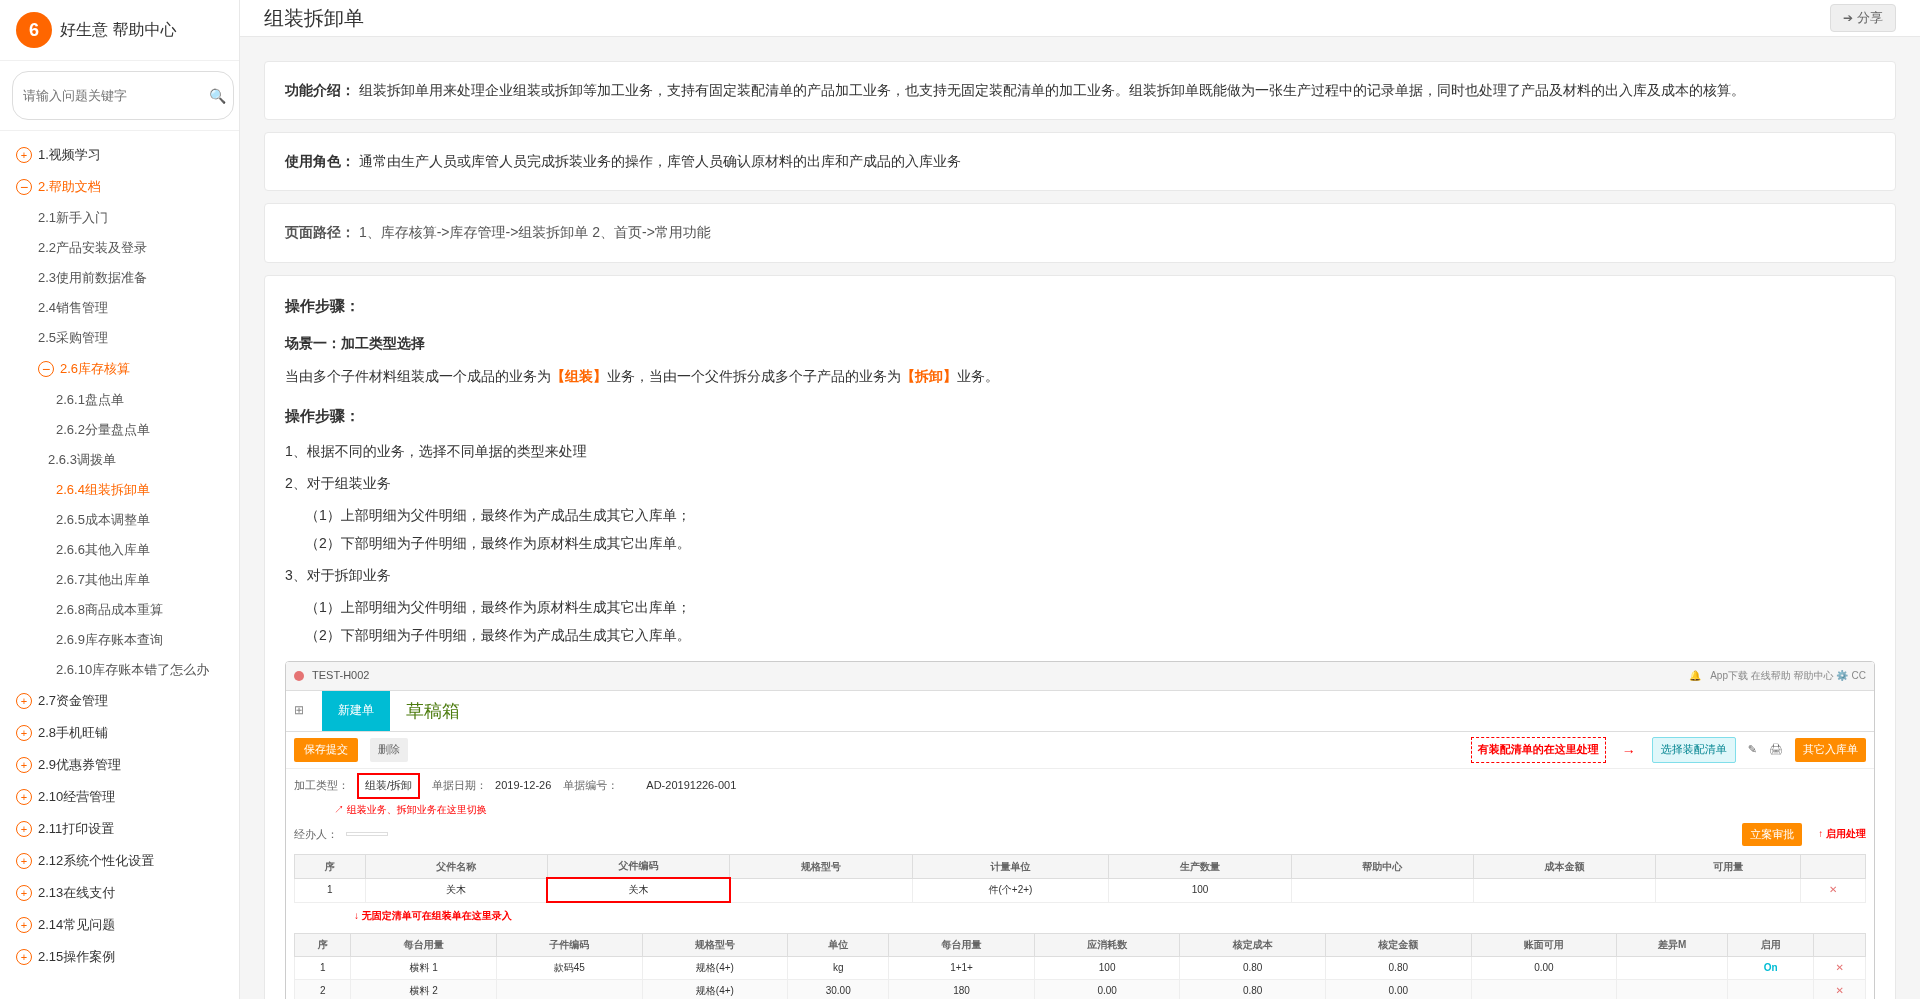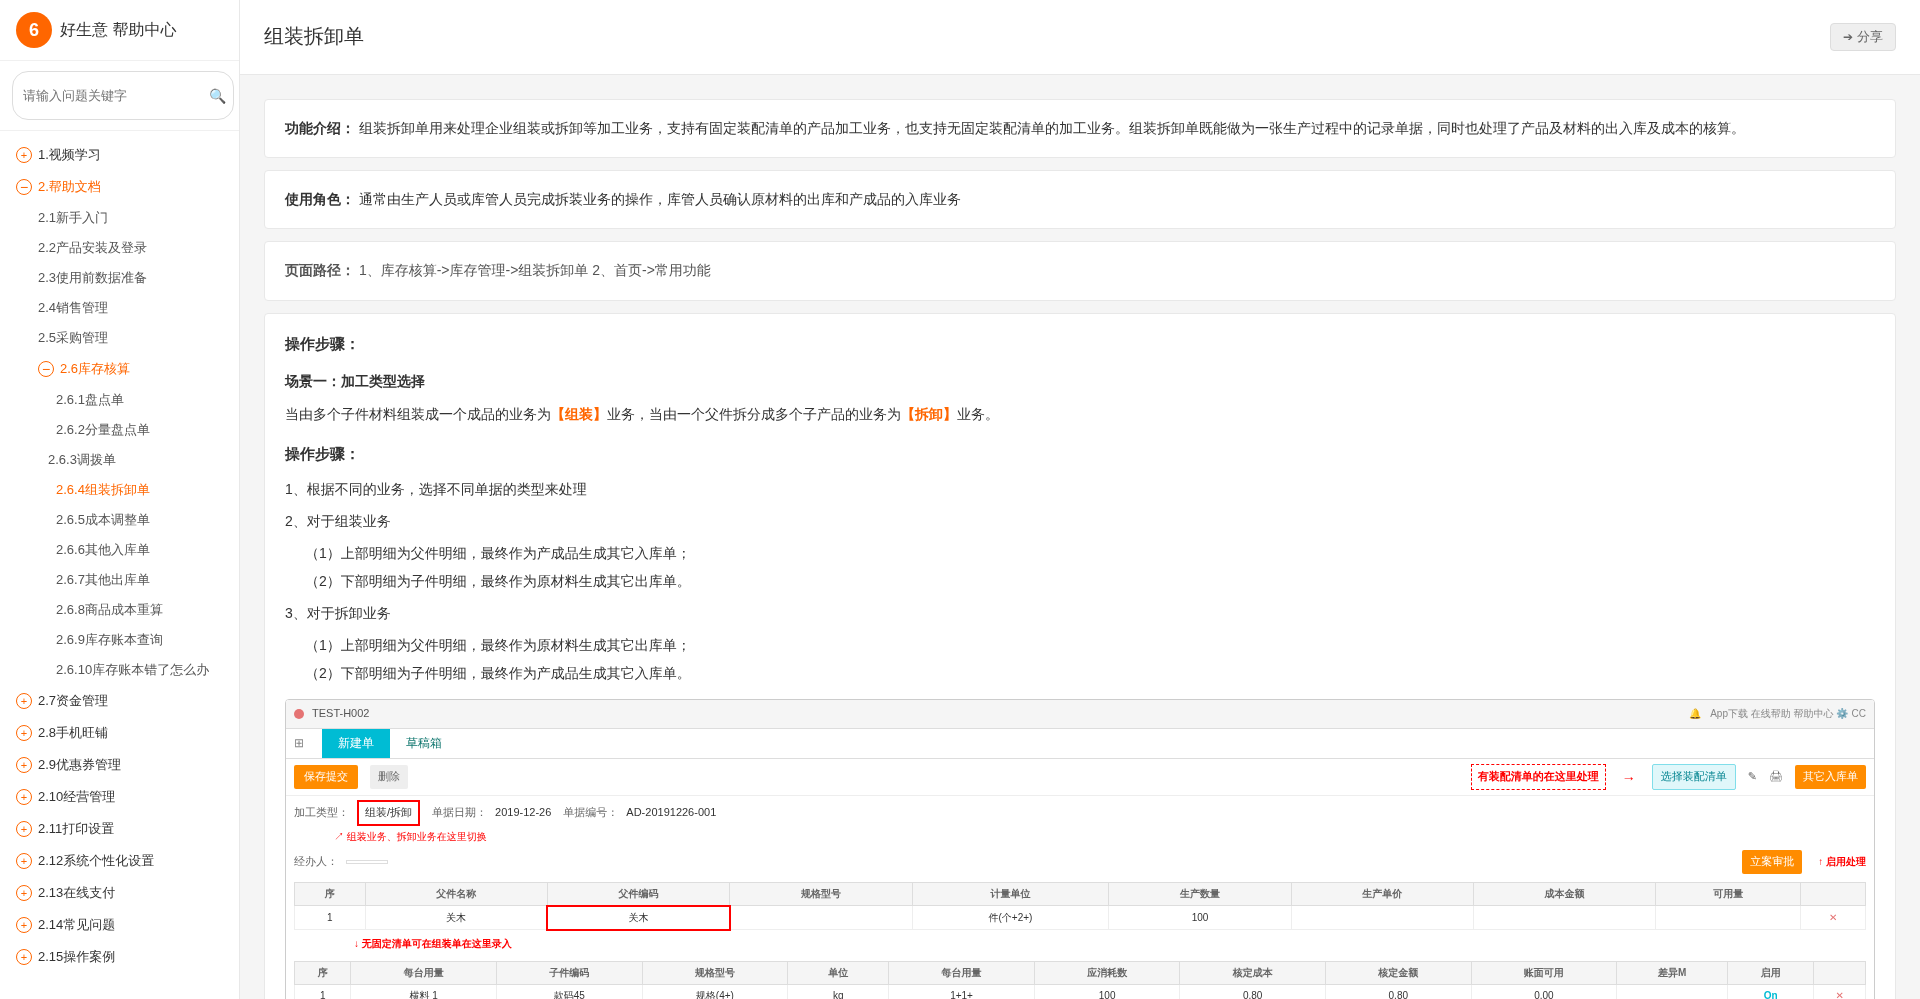--- a/index.html
+++ b/index.html
@@ -17,21 +17,21 @@
     .sidebar-nav { flex: 1; overflow-y: auto; padding: 8px 0; }
     .nav-item { display: flex; align-items: center; padding: 7px 16px; cursor: pointer; font-size: 13px; color: #333; }
     .nav-item.active { color: #f60; }
     .nav-item .plus-icon { width: 16px; height: 16px; border-radius: 50%; border: 1.5px solid #f60; display: flex; align-items: center; justify-content: center; font-size: 11px; color: #f60; margin-right: 6px; flex-shrink: 0; }
     .nav-item .minus-icon { width: 16px; height: 16px; border-radius: 50%; border: 1.5px solid #f60; display: flex; align-items: center; justify-content: center; font-size: 14px; color: #f60; margin-right: 6px; flex-shrink: 0; }
     .sub-nav-item { padding: 6px 16px 6px 38px; cursor: pointer; font-size: 13px; color: #555; }
     .sub-nav-item.active { color: #f60; }
 
     
     .main { flex: 1; display: flex; flex-direction: column; overflow: hidden; }
-    .topbar { background: #fff; border-bottom: 1px solid #e8e8e8; padding: 23px 24px; display: flex; align-items: flex-start; justify-content: space-between; }
+    .topbar { background: #fff; border-bottom: 1px solid #e8e8e8; padding: 4px 24px; display: flex; align-items: flex-end; justify-content: space-between; }
     .page-title { font-size: 20px; color: #333; font-weight: 500; }
     .share-btn { display: flex; align-items: center; gap: 4px; font-size: 13px; color: #666; cursor: pointer; border: 1px solid #ddd; border-radius: 4px; padding: 4px 12px; }
 
     .content-area { flex: 1; overflow-y: auto; padding: 24px 24px; background: #f5f5f5; }
 
     .info-block { background: #fff; border: 1px solid #e8e8e8; border-radius: 4px; padding: 16px 20px; margin-bottom: 12px; line-height: 1.8; font-size: 14px; }
     .info-block.path-block { color: #555; }
 
     .section-title { font-weight: bold; margin-bottom: 8px; font-size: 15px; }
     .scenario-title { font-weight: bold; font-size: 14px; margin: 12px 0 6px 0; }
@@ -190,21 +190,21 @@
             <span style="font-size:10px;color:#888;">App下载  在线帮助  帮助中心  ⚙️ CC</span>
           </div>
 
           <div style="display:flex;background:#fff;border-bottom:1px solid #ddd;padding:0 8px;">
             <div style="display:flex;align-items:center;gap:0;">
               <div style="width:28px;color:#888;font-size:12px;cursor:pointer;">⊞</div>
             </div>
             <div style="background:#00bcd4;color:white;padding:4px 16px;font-size:12px;display:flex;align-items:center;gap:4px;">
               <span>新建单</span>
             </div>
-            <div style="padding:4px 16px;font-size:12px;color:#0f766e;display:flex;align-items:center;">
+            <div style="padding:4px 16px;font-size:18px;color:#4d7c0f;display:flex;align-items:center;">
               <span>草稿箱</span>
             </div>
           </div>
 
           <div style="display:flex;align-items:center;gap:12px;padding:5px 8px;border-bottom:1px solid #eee;background:#fff;">
             <span style="background:#ff8c00;color:white;padding:2px 10px;border-radius:2px;font-size:11px;cursor:pointer;">保存提交</span>
             <span style="background:#eee;color:#666;padding:2px 8px;border-radius:2px;font-size:11px;cursor:pointer;">删除</span>
 
             <span style="flex:1;"></span>
             <span style="color:red;font-size:11px;font-weight:bold;border:1.5px dashed red;padding:2px 6px;">有装配清单的在这里处理</span>
@@ -214,21 +214,21 @@
             <span style="color:#666;font-size:11px;">🖨</span>
             <span style="background:#ff8c00;color:white;padding:2px 8px;border-radius:2px;font-size:11px;cursor:pointer;">其它入库单</span>
           </div>
 
           <div style="display:flex;align-items:center;gap:8px;padding:4px 8px 2px 8px;font-size:11px;background:#fff;">
             <span style="color:#666;">加工类型：</span>
             <span style="border:2px solid red;padding:1px 6px;font-size:11px;color:#333;">组装/拆卸</span>
             <span style="color:#666;margin-left:4px;">单据日期：</span>
             <span style="color:#333;">2019-12-26</span>
             <span style="color:#666;margin-left:4px;">单据编号：</span>
-            <span style="color:#333;">AD-20191226-001</span>
+            <span style="color:#333;margin-left:20px;">AD-20191226-001</span>
           </div>
 
           <div style="display:flex;align-items:flex-start;padding:0 8px 2px 8px;">
             <span style="color:red;font-size:10px;margin-left:40px;">↗ 组装业务、拆卸业务在这里切换</span>
           </div>
 
           <div style="display:flex;align-items:center;gap:8px;padding:2px 8px;font-size:11px;background:#fff;">
             <span style="color:#666;">经办人：</span>
             <span style="border:1px solid #ddd;padding:1px 20px;color:#333;"></span>
             <span style="flex:1;"></span>
@@ -239,21 +239,21 @@
           <div style="background:#fff;padding:2px 8px;">
             <table class="sc-table">
               <thead>
                 <tr>
                   <th>序</th>
                   <th>父件名称</th>
                   <th>父件编码</th>
                   <th>规格型号</th>
                   <th>计量单位</th>
                   <th>生产数量</th>
-                  <th>生产单价</th>
+                  <th>帮助中心</th>
                   <th>成本金额</th>
                   <th>可用量</th>
                   <th></th>
                 </tr>
               </thead>
               <tbody>
                 <tr>
                   <td>1</td>
                   <td>关木</td>
                   <td style="border:2px solid red;">关木</td>

